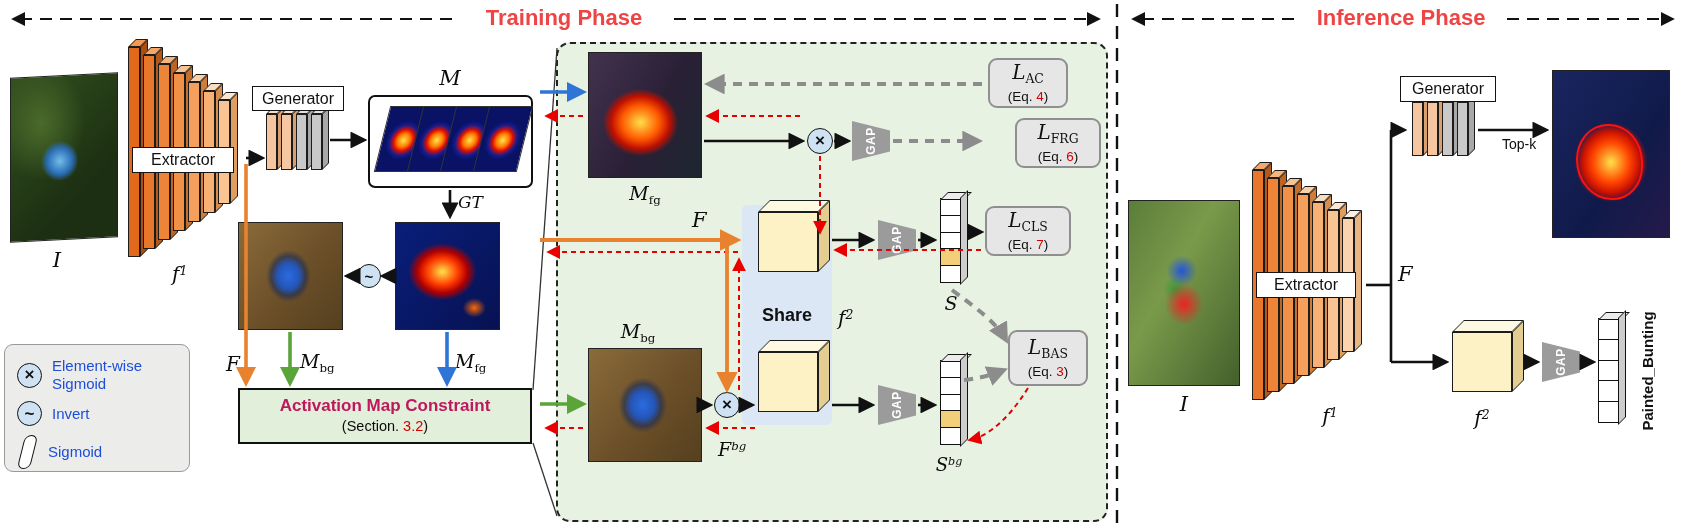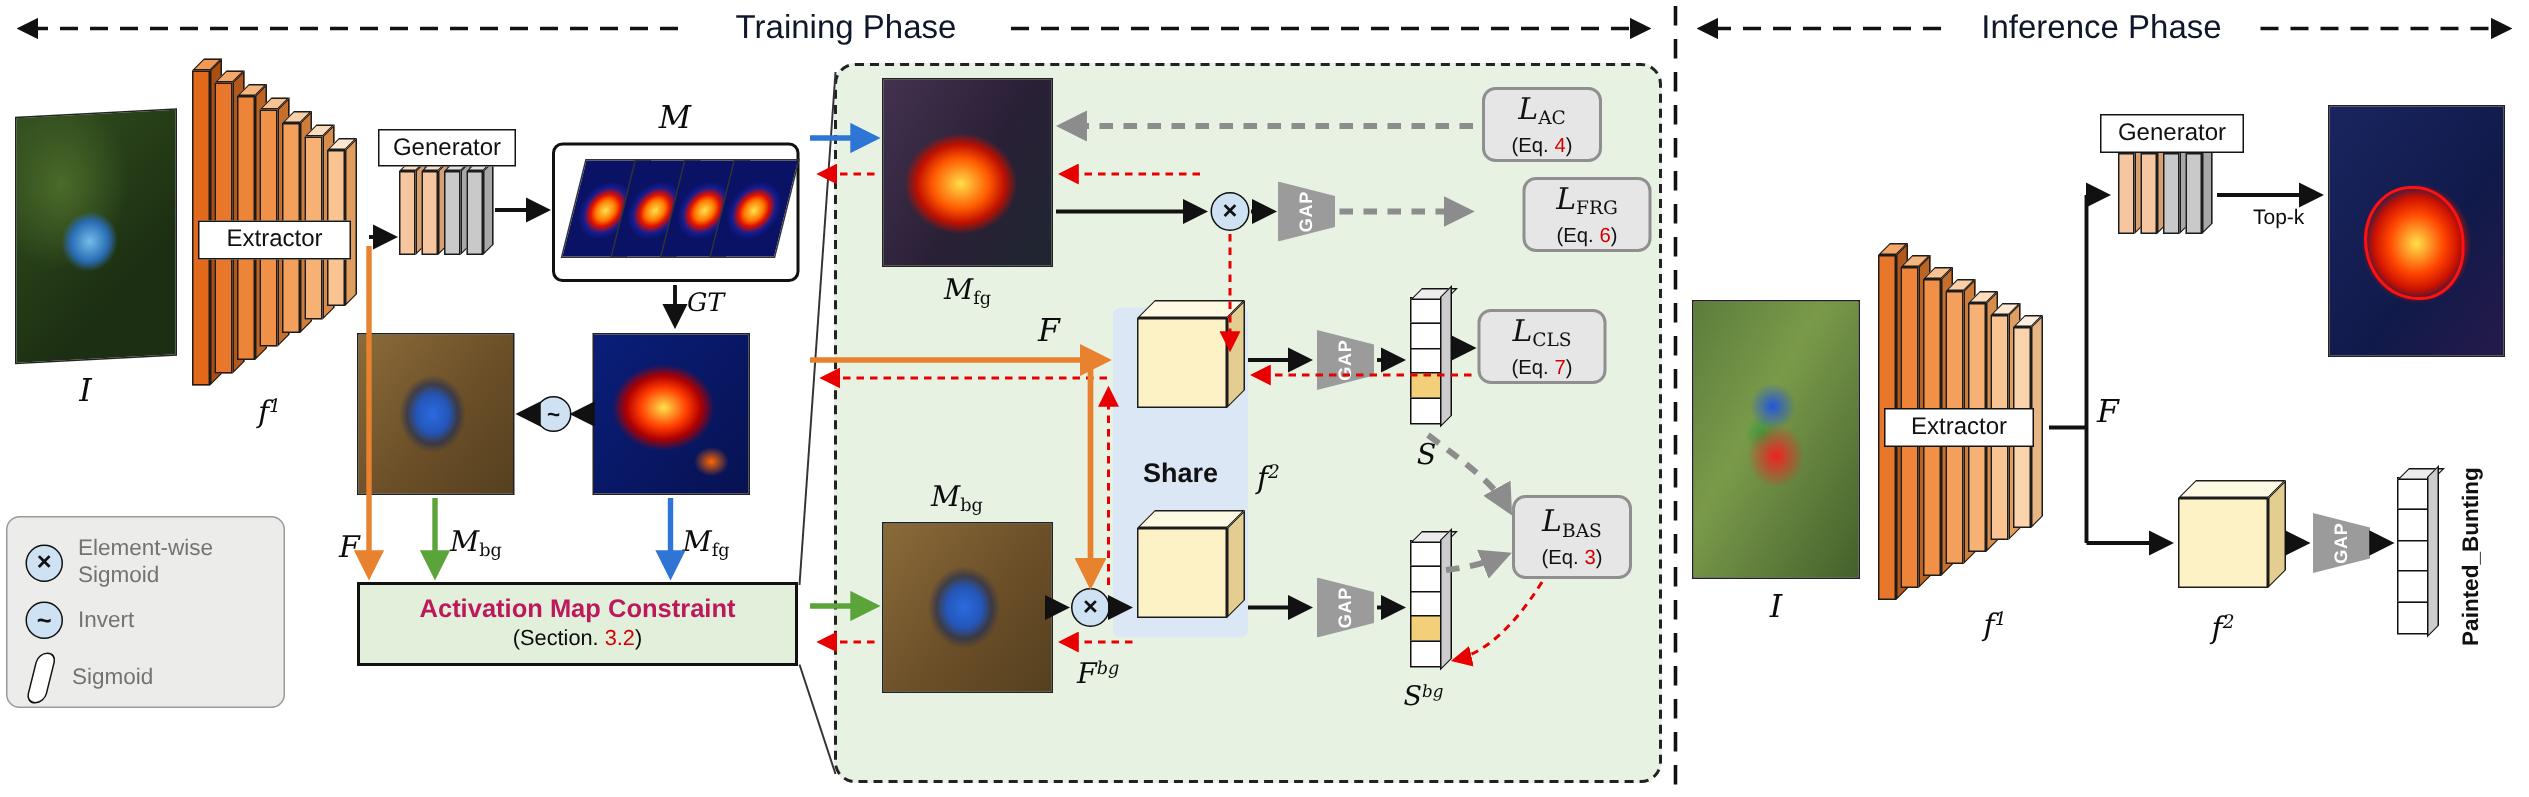--- a/index.html
+++ b/index.html
@@ -4,21 +4,21 @@
 <style>
   *{margin:0;padding:0;box-sizing:border-box}
   body{font-family:"Liberation Sans",sans-serif;background:#fff}
   #canvas{position:relative;width:1686px;height:531px;background:#fff;overflow:hidden}
   .abs{position:absolute}
   .math{font-family:"DejaVu Serif",serif;font-style:italic}
   .sub{font-family:"DejaVu Serif",serif;font-size:0.62em;vertical-align:-0.3em}
   .sup{font-family:"DejaVu Serif",serif;font-style:italic;font-size:0.62em;vertical-align:0.5em}
   .lbl{position:absolute;color:#0c0c0c;font-size:20px;z-index:4;white-space:nowrap}
   .ctr{transform:translateX(-50%)}
-  .phase-title{position:absolute;font-size:22px;font-weight:400;color:#0f172a;text-align:center;z-index:4}
+  .phase-title{position:absolute;font-size:22px;font-weight:700;color:#ef4444;text-align:center;z-index:4}
   .lblbox{position:absolute;background:#fff;border:1.7px solid #141414;display:flex;align-items:center;justify-content:center;font-size:16px;color:#111;z-index:5}
   .img{position:absolute;border:1.5px solid #222;z-index:2}
   
   .slab{position:absolute;z-index:3}
   .slab i{position:absolute;display:block;font-style:normal;border:1.4px solid #1c1c1c}
   .slab .fc{left:0;top:0;width:100%;height:100%;background:var(--f)}
   .slab .tc{left:0;top:calc(-1 * var(--d));width:100%;height:var(--d);background:var(--t);transform:skewX(-45deg);transform-origin:0 100%}
   .slab .sc{top:0;right:calc(-1 * var(--d));width:var(--d);height:100%;background:var(--s);transform:skewY(-45deg);transform-origin:0 0}
   
   .gap{position:absolute;background:#9b9b9b;clip-path:polygon(0 0,100% 24%,100% 76%,0 100%);display:flex;align-items:center;justify-content:center;z-index:3}
@@ -42,21 +42,21 @@
   .midbox{position:absolute;left:556px;top:42px;width:552px;height:480px;background:#e7f2e3;border:2.6px dashed #222;border-radius:14px;z-index:1}
   .sharebox{position:absolute;left:742px;top:205px;width:90px;height:220px;background:#dbe7f5;border-radius:5px;z-index:2;display:flex;align-items:center;justify-content:center}
   .sharebox span{font-weight:bold;font-size:18px;color:#111}
   
   .amc{position:absolute;left:238px;top:388px;width:294px;height:56px;background:#e2efda;border:2.2px solid #111;z-index:3;text-align:center;padding-top:6px}
   .amc .t1{font-weight:bold;font-size:17px;color:#be185d}
   .amc .t2{font-size:14.5px;margin-top:2px;color:#0b0b0b}
   
   .legend{position:absolute;left:4px;top:344px;width:186px;height:128px;background:#ececea;border:1.6px solid #9a9a9a;border-radius:9px;z-index:3}
   .lg-row{position:absolute;left:12px;display:flex;align-items:center}
-  .lg-txt{font-size:15px;color:#737373;margin-left:10px;line-height:1.2}
+  .lg-txt{font-size:15px;color:#1d4ed8;margin-left:10px;line-height:1.2}
   .legend .circ{position:static;width:25px;height:25px;flex:none}
   .sigmoid-shape{width:13px;height:34px;background:#fff;border:1.6px solid #111;border-radius:7px;transform:skewX(-14deg);margin-left:4px;flex:none}
   
   .img-train-in{background:
     radial-gradient(26% 18% at 46% 52%, #74bde9 0%, #2a6db5 45%, rgba(0,0,0,0) 68%),
     radial-gradient(60% 50% at 28% 28%, #4a6b2a 0%, rgba(0,0,0,0) 70%),
     linear-gradient(135deg,#33501f,#1c2f12 70%);transform:skewY(-3deg)}
   .thumb{position:absolute;width:44px;height:66px;border:1.2px solid #333;transform:skewX(-14deg);z-index:3;background:
     radial-gradient(42% 30% at 50% 52%, #ffe44d 0%, #ff7a00 35%, #e01000 55%, #141c8f 80%, #0a1266)}
   .img-gt{background:

